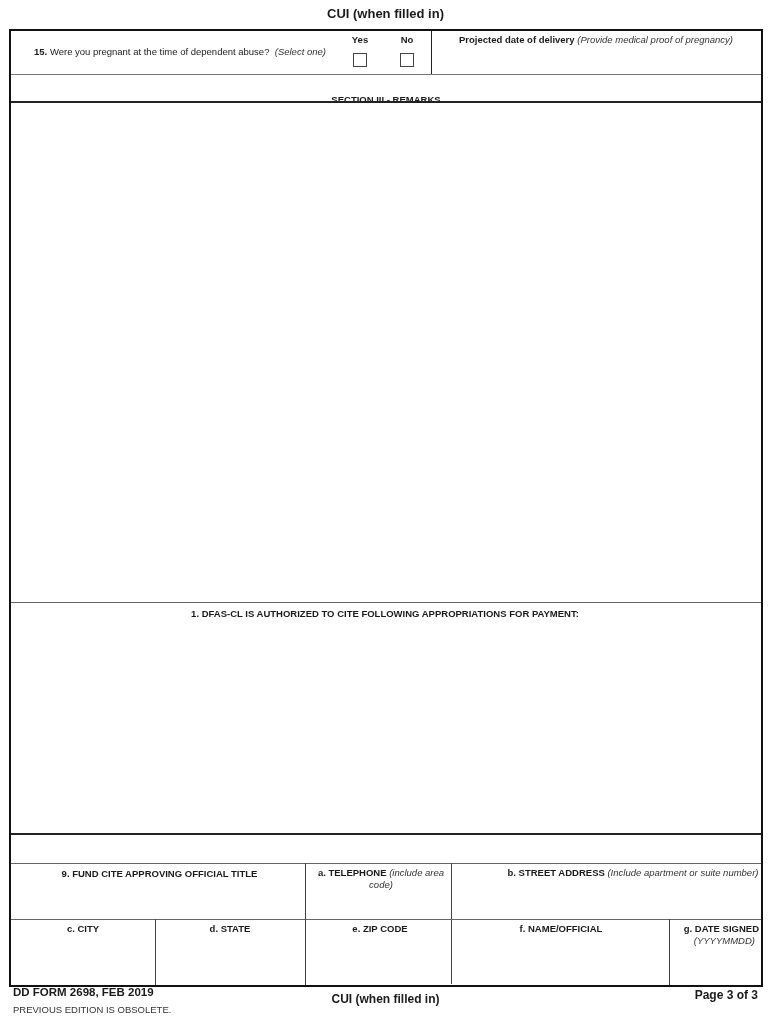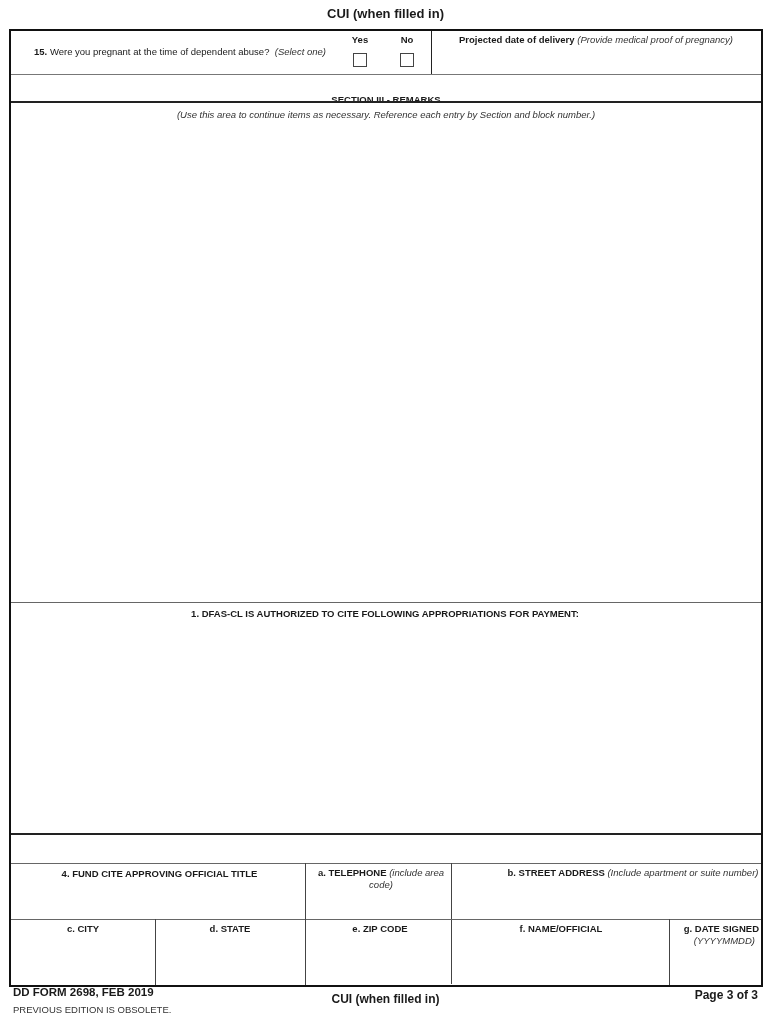--- a/index.html
+++ b/index.html
@@ -40,31 +40,30 @@
   <div class="vline" style="left:420px; top:0; height:43px; border-left:1.5px solid #222;"></div>
   <div class="lbl" style="left:425px; top:3px; width:320px;">
     <span class="b">Projected date of delivery</span> <span class="i">(Provide medical proof of pregnancy)</span>
   </div>
   <input class="field" style="left: 425px; top: 18px; width: 318px; height: 22px;" value="">
   <div class="hline" style="top:43px; border-top:1px solid #777;"></div>
 
   <div class="lbl b center" style="left:0; top:51px; width:750px;margin-top:12px;">SECTION III - REMARKS</div>
   <div class="hline thick" style="top:70px;"></div>
 
-  <div class="lbl i center" style="left:0; top:78px; width:750px;">(Use this area to continue items as necessary. Reference each entry by Section and block number.)</div>
   <textarea class="field" style="left: 4px; top: 94px; width: 740px; height: 470px; resize: none;"></textarea>
   <div class="hline" style="top:571px; border-top:1px solid #666;"></div>
 
   <div class="lbl b" style="left:4px; top:577px; width:740px;">1. DFAS-CL IS AUTHORIZED TO CITE FOLLOWING APPROPRIATIONS FOR PAYMENT:</div>
   <textarea class="field" style="left: 4px; top: 593px; width: 740px; height: 205px; resize: none;"></textarea>
   <div class="hline thick" style="top:802px;"></div>
 
   <div class="hline" style="top:832px; border-top:1px solid #666;"></div>
 
-  <div class="lbl b" style="left:6px; top:837px; width:285px;">4. FUND CITE APPROVING OFFICIAL TITLE</div>
+  <div class="lbl b" style="left:6px; top:837px; width:285px;">9. FUND CITE APPROVING OFFICIAL TITLE</div>
   <input class="field" style="left: 4px; top: 852px; width: 286px; height: 32px;" value="">
   <div class="vline" style="left:294px; top:832px; height:56px;"></div>
   <div class="lbl" style="left:299px; top:836px; width:142px;">
     <span class="b">a. TELEPHONE</span> <span class="i">(include area code)</span>
   </div>
   <input class="field" style="left: 298px; top: 862px; width: 140px; height: 22px;" value="">
   <div class="vline" style="left:440px; top:832px; height:121px;"></div>
   <div class="lbl" style="left:430px; top:836px; width:300px;padding-left:42px;">
     <span class="b">b. STREET ADDRESS</span> <span class="i">(Include apartment or suite number)</span>
   </div>

